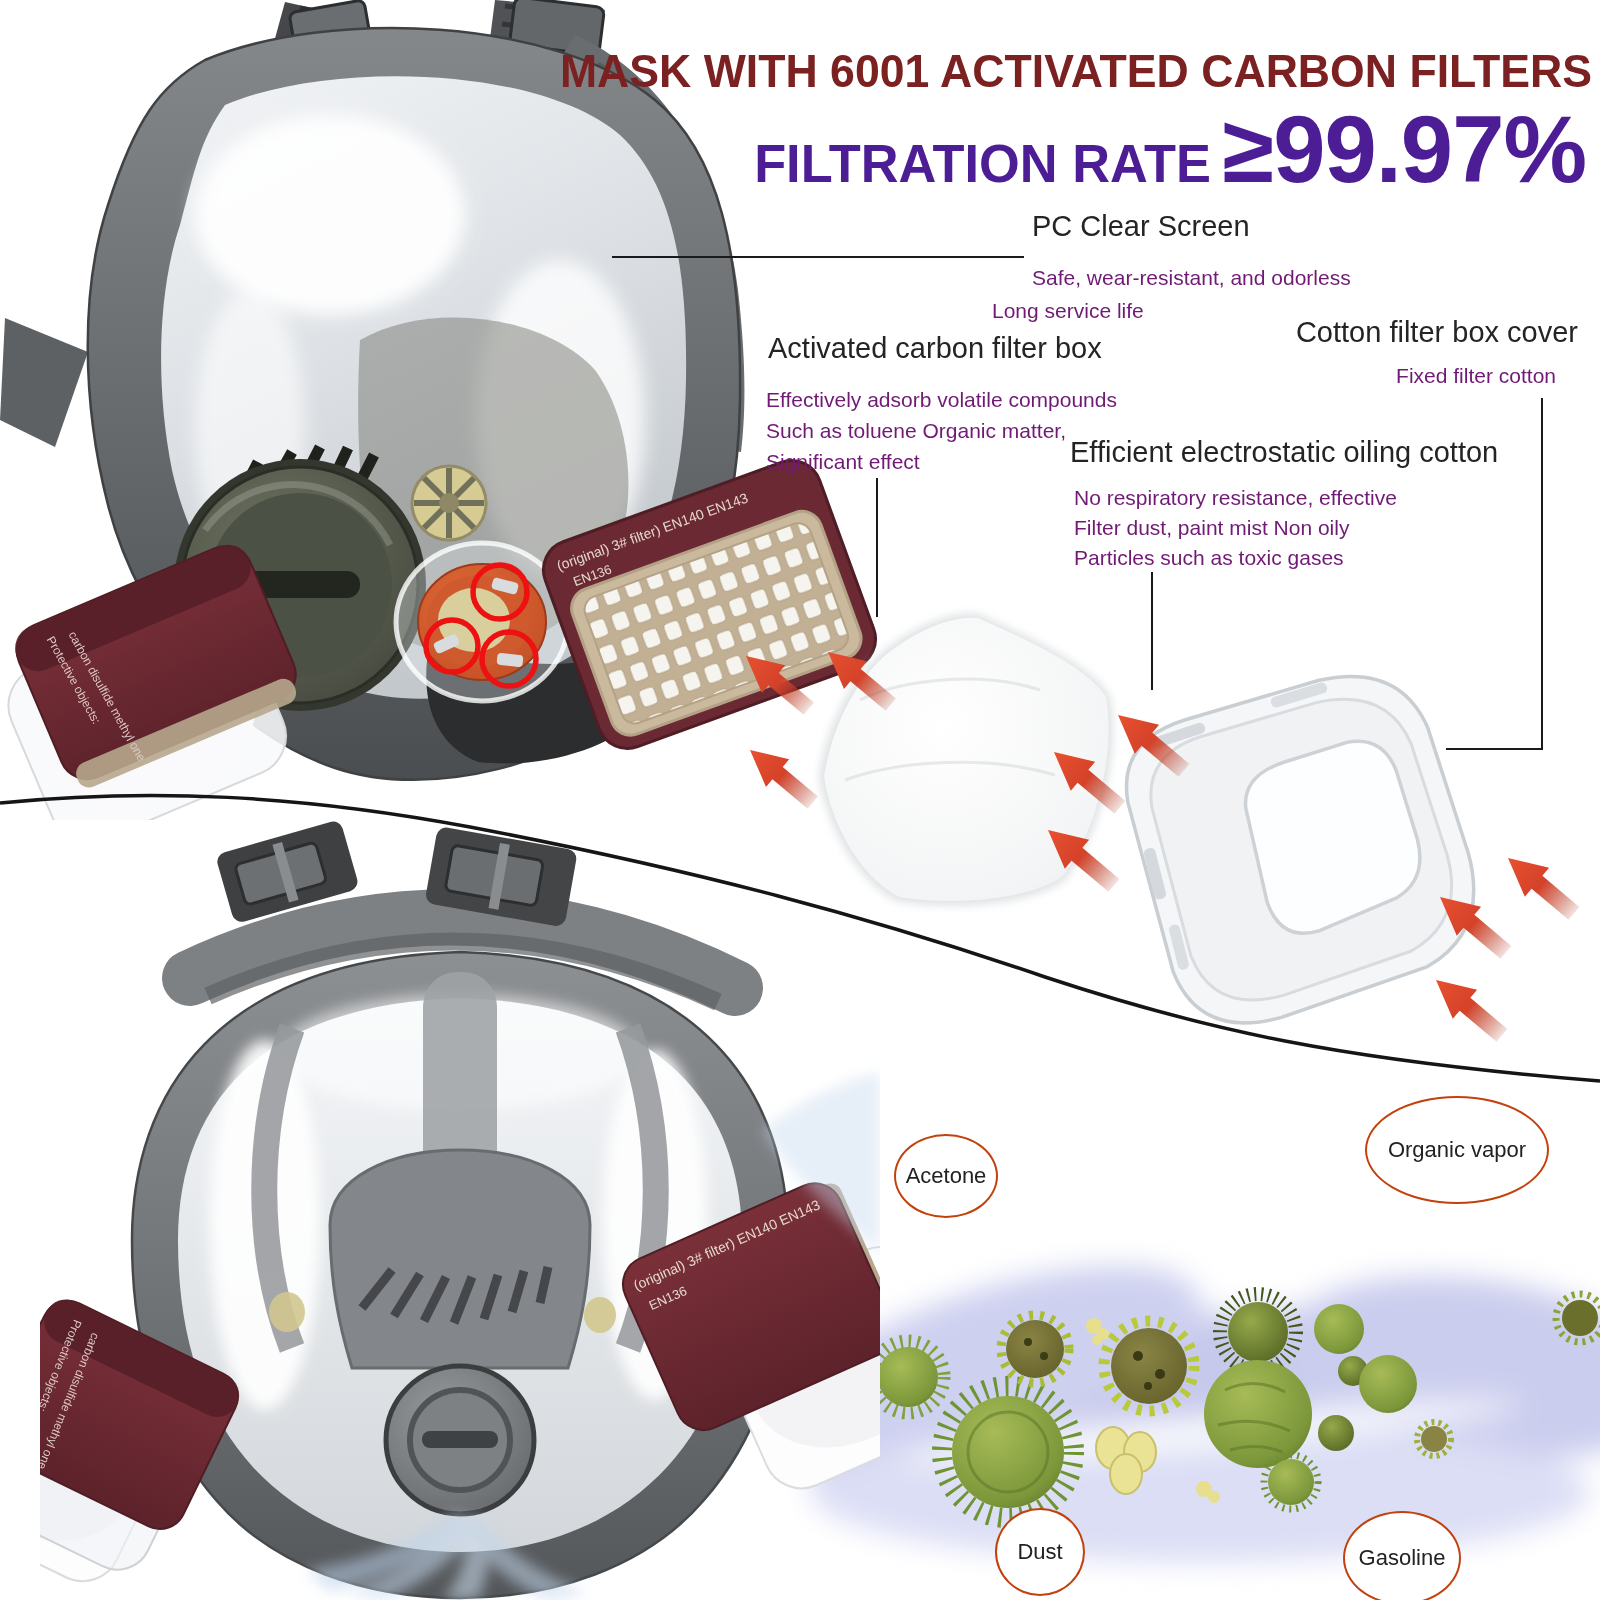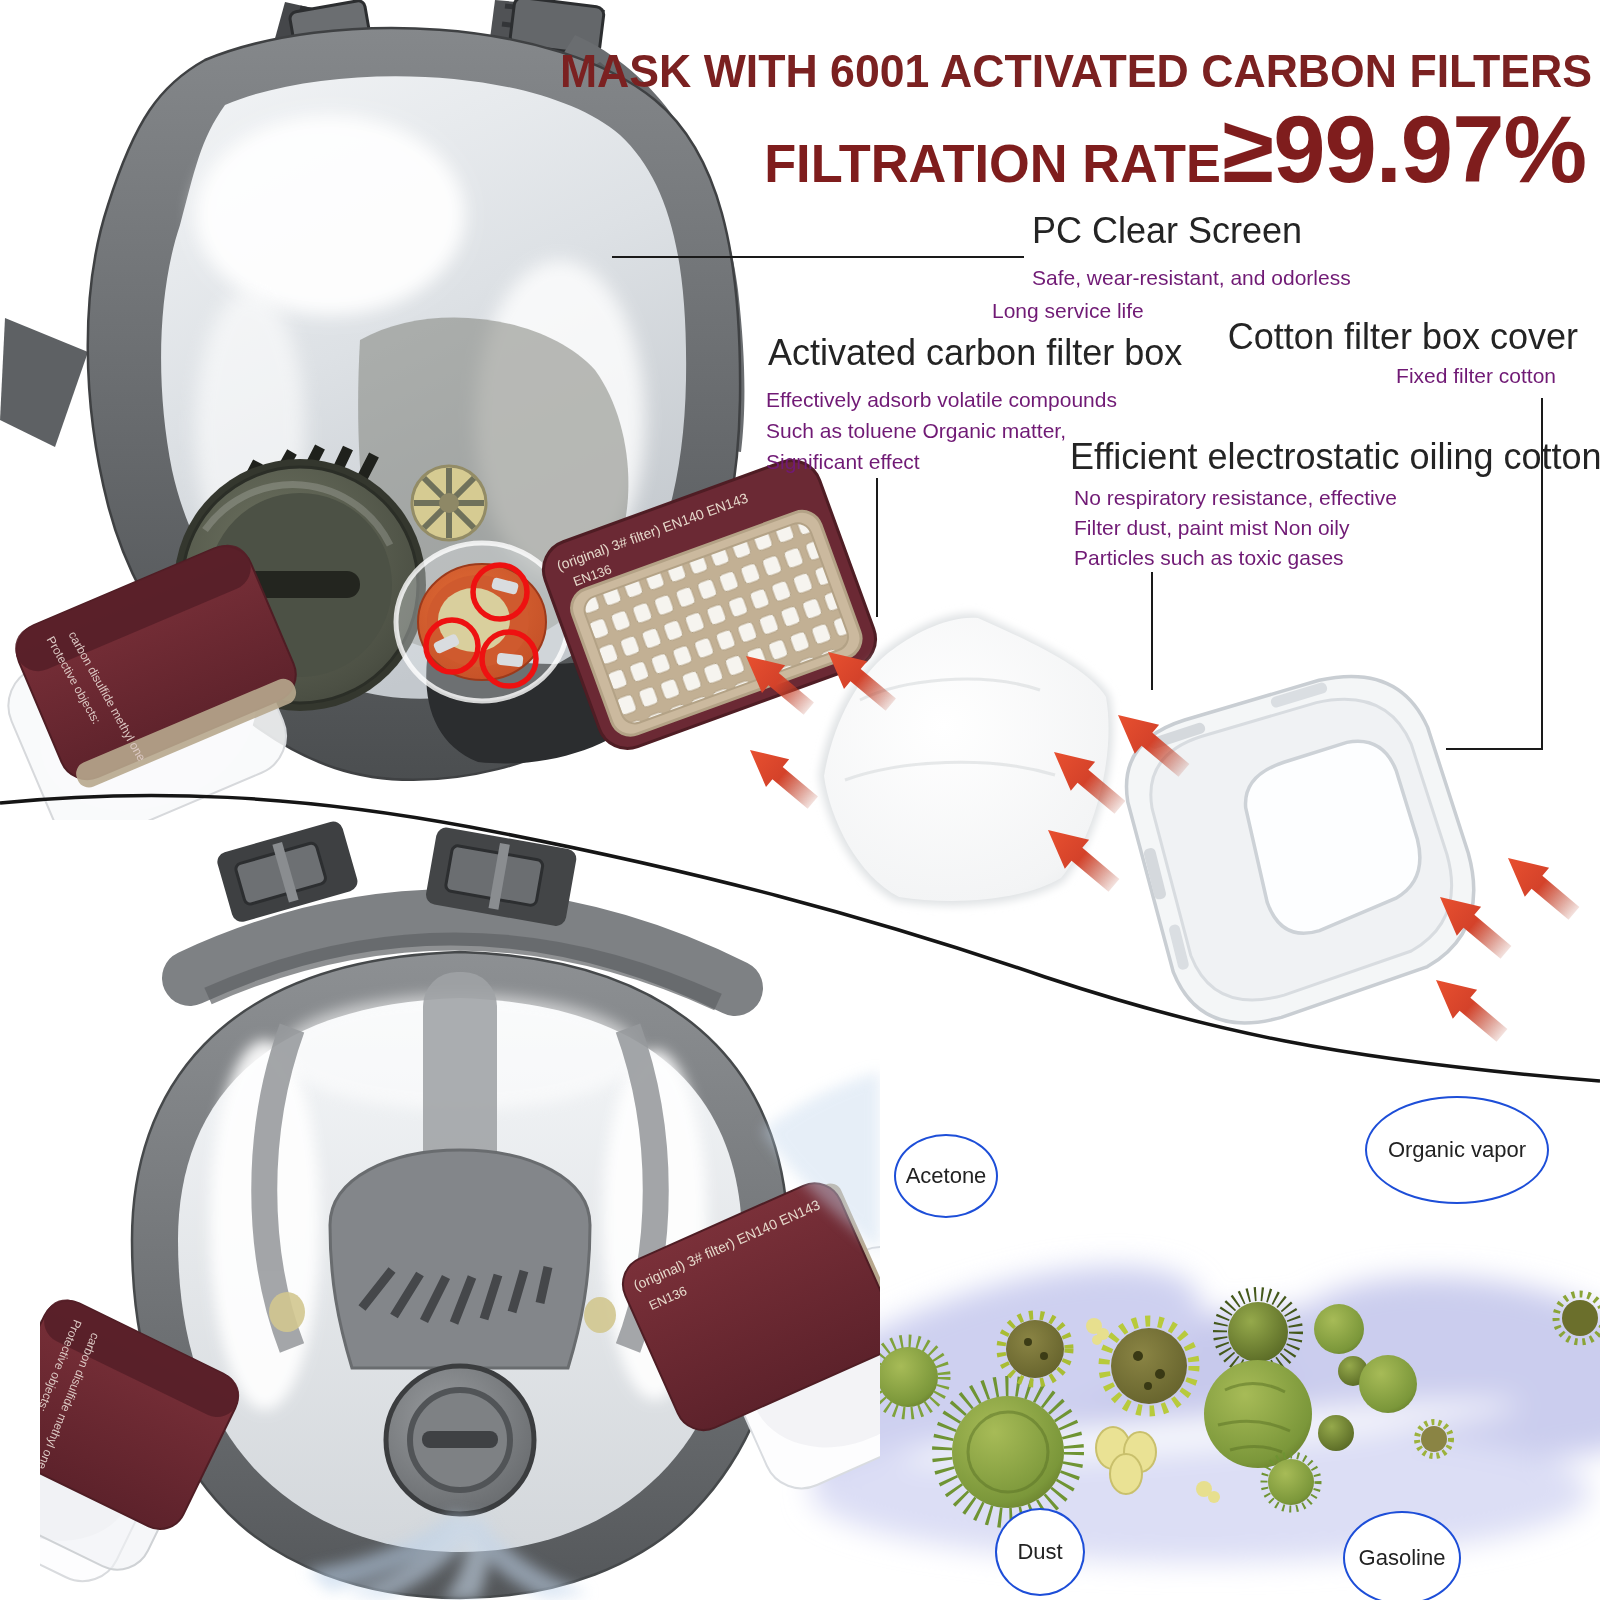--- a/index.html
+++ b/index.html
@@ -3,29 +3,29 @@
 <meta charset="utf-8">
 <style>
   html,body{margin:0;padding:0;background:#fff;}
   #stage{position:relative;width:1600px;height:1600px;background:#ffffff;overflow:hidden;
          font-family:"Liberation Sans",sans-serif;color:#1d1d1d;}
   .abs{position:absolute;}
   svg{display:block;}
   
   #title1{top:44px;right:8px;font-size:46px;font-weight:800;color:#7b2121;
           letter-spacing:0px;white-space:nowrap;transform:scaleX(.97);transform-origin:right;}
-  #title2{top:96px;right:14px;display:flex;align-items:baseline;gap:2px;color:#7f1d1d;white-space:nowrap;}
+  #title2{top:96px;right:14px;display:flex;align-items:baseline;gap:12px;color:#4c1d95;white-space:nowrap;}
   #title2 .t2a{font-size:54px;font-weight:800;transform:scaleX(.97);transform-origin:right;}
   #title2 .t2b{font-size:94px;font-weight:800;letter-spacing:-1px;text-align:right;}
   
-  .co-head{font-size:36px;color:#242424;white-space:nowrap;}
+  .co-head{font-size:29px;color:#242424;white-space:nowrap;}
   .co-line{font-size:21px;color:#701a75;white-space:nowrap;}
   .ra{text-align:center;}
   
-  .bubble{border:2px solid #1d4ed8;border-radius:50%;background:#fff;
+  .bubble{border:2px solid #c2410c;border-radius:50%;background:#fff;
           display:flex;align-items:center;justify-content:center;
           font-size:22px;color:#222;white-space:nowrap;box-sizing:border-box;}
 </style>
 </head>
 <body>
 
 <div id="stage">
 
   <svg class="abs" style="left:0;top:0" width="900" height="820" viewBox="0 0 900 820">
     <defs>

